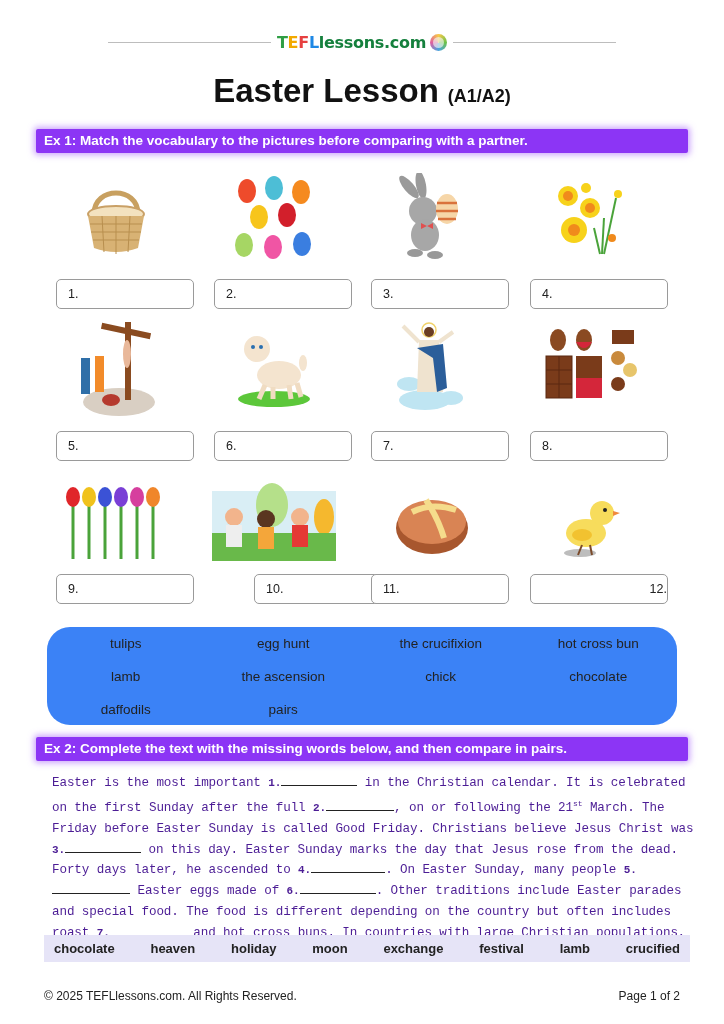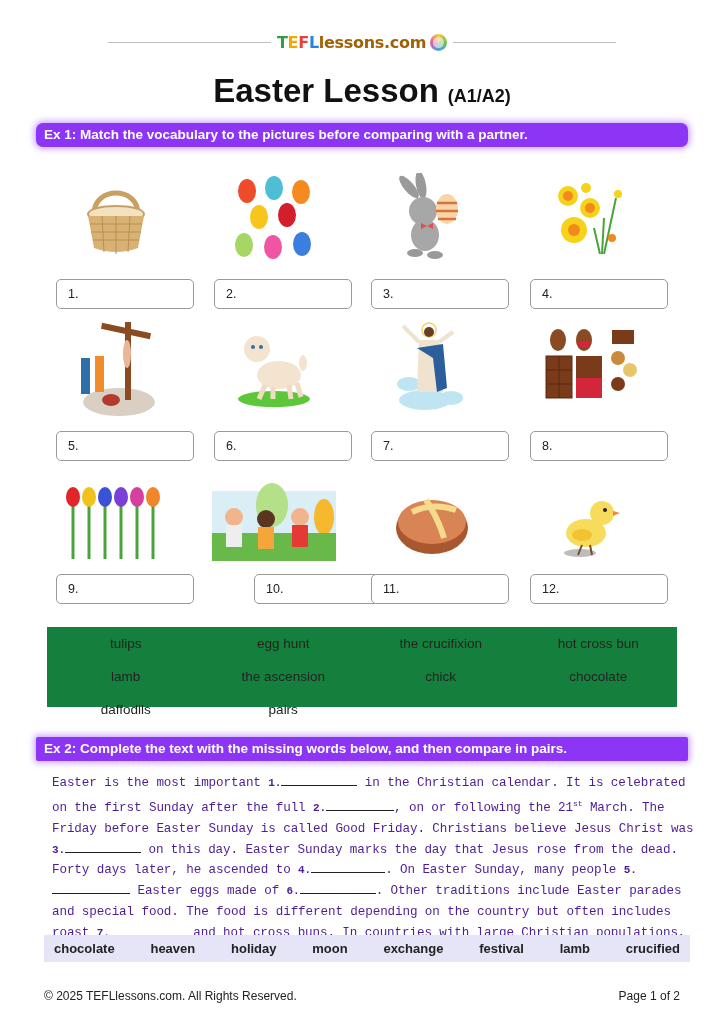--- a/index.html
+++ b/index.html
@@ -3,41 +3,41 @@
 <meta charset="utf-8">
 <style>
   * { box-sizing: border-box; margin: 0; padding: 0; }
   html, body { width: 724px; height: 1024px; background: #ffffff; }
   body { position: relative; font-family: "Liberation Sans", sans-serif; color: #222; overflow: hidden; }
 
   .brand-row { position: absolute; top: 30px; left: 108px; width: 508px; height: 24px; display: flex; align-items: center; }
   .brand-line { flex: 1; height: 1px; background: #bdbdbd; }
   .brand { display: flex; align-items: center; padding: 0 6px; font-family: "DejaVu Sans", sans-serif; font-weight: bold; font-size: 16px; letter-spacing: -0.3px; }
   .brand .t { color: #2f9e44; } .brand .e { color: #f2a900; } .brand .f { color: #e64040; } .brand .l { color: #1e88e5; }
-  .brand .rest { color: #a16207; }
+  .brand .rest { color: #15803d; }
   .globe { width: 17px; height: 17px; border-radius: 50%; margin-left: 4px;
     background: conic-gradient(#f7c948, #6cc24a, #4aa3df, #e05fa0, #f7c948); position: relative; }
   .globe::after { content: ""; position: absolute; inset: 3px; border-radius: 50%; background: #f4f4f4; opacity: .65; }
 
   .title { position: absolute; top: 72px; left: 0; width: 724px; text-align: center; font-weight: bold; color: #111; }
   .title .main { font-size: 33px; }
   .title .level { font-size: 18px; }
 
   .ex-bar { position: absolute; left: 36px; width: 652px; height: 24px; background: #8c35f5; border-radius: 2px;
     box-shadow: 0 0 6px 2px rgba(160, 90, 250, .55); color: #fff; font-size: 13.5px; font-weight: bold; line-height: 24px; padding-left: 8px; }
-  #ex1-bar { top: 123px; border-radius: 7px; }
+  #ex1-bar { top: 129px; }
   #ex2-bar { top: 737px; }
 
   .grid { position: absolute; top: 168px; left: 46px; width: 640px; }
   .pic-cell { position: absolute; width: 140px; }
   .pic { width: 140px; height: 100px; display: flex; align-items: center; justify-content: center; }
   .answer-box { position: absolute; width: 138px; height: 30px; border: 1px solid #9a9a9a; border-radius: 5px; background: #fff;
     font-size: 12.5px; line-height: 28px; padding-left: 11px; color: #222; }
 
-  .vocab-box { position: absolute; top: 627px; left: 47px; width: 630px; height: 80px; background: #15803d; }
+  .vocab-box { position: absolute; top: 627px; left: 47px; width: 630px; height: 98px; background: #3b82f6; border-radius: 23px; }
   .vocab-grid { display: grid; grid-template-columns: repeat(4, 1fr); grid-template-rows: repeat(3, 33px); padding-top: 0; }
   .vocab-grid span { text-align: center; font-size: 13.5px; line-height: 33px; color: #222; }
 
   .passage { position: absolute; top: 773px; left: 52px; width: 646px; font-size: 12.6px; line-height: 20.8px; color: #4c1d95; letter-spacing: -0.1px; font-family: Liberation Mono, monospace; }
   .passage .num { font-size: 11px; font-weight: bold; }
   .passage .blank { display: inline-block; border-bottom: 1px solid #222; height: 12px; vertical-align: baseline; }
   .passage sup { font-size: 8px; }
 
   .wordbank { position: absolute; top: 935px; left: 44px; width: 646px; height: 27px; background: #e6e4f7;
     display: flex; justify-content: space-between; align-items: center; padding: 0 10px; }
@@ -276,21 +276,21 @@
         <g stroke="#7a4a2a" stroke-width="2">
             <line x1="32" y1="62" x2="28" y2="72"></line>
             <line x1="40" y1="62" x2="42" y2="72"></line>
           </g>
       </svg>
     </div>
   </div>
   <div class="answer-box" style="left:10px;top:406px;">9.</div>
   <div class="answer-box" style="left:168px;top:406px;margin-left:40px;">10.</div>
   <div class="answer-box" style="left:325px;top:406px;">11.</div>
-  <div class="answer-box" style="left:484px;top:406px;">12.</div>
+  <div class="answer-box" style="left:484px;top:406px;text-align:right;">12.</div>
 </div>
 
 <div class="vocab-box">
   <div class="vocab-grid">
     <span>tulips</span>
     <span>egg hunt</span>
     <span>the crucifixion</span>
     <span>hot cross bun</span>
     <span>lamb</span>
     <span>the ascension</span>

